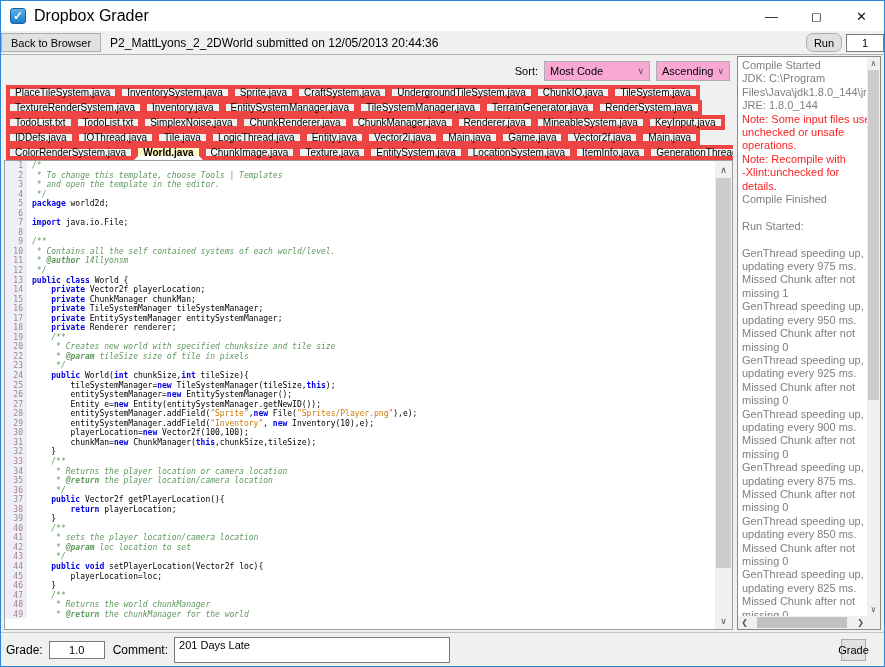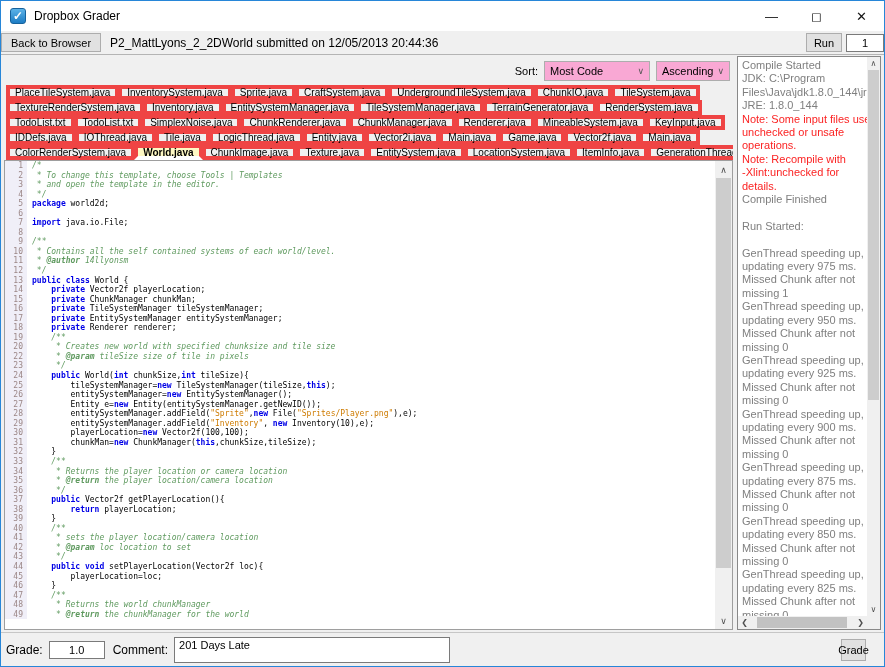--- a/index.html
+++ b/index.html
@@ -7,34 +7,34 @@
   body { font-family:"Liberation Sans", sans-serif; }
   .window { position:relative; width:885px; height:667px; background:#f0f0f0;
             border:1px solid #2786d8; overflow:hidden; }
 
   
   .titlebar { height:30px; background:#ffffff; display:flex; align-items:center; }
   .app-icon { width:16px; height:16px; margin-left:9px; border-radius:3px;
               background:linear-gradient(#5cb3e8,#1d7cc4); color:#fff; font-size:12px;
               font-weight:bold; display:flex; align-items:center; justify-content:center;
               border:1px solid #16629c; }
-  .app-title { margin-left:8px; font-size:12px; color:#000; }
+  .app-title { margin-left:8px; font-size:16px; color:#000; }
   .win-controls { margin-left:auto; display:flex; height:30px; }
   .win-btn { width:45px; height:30px; display:flex; align-items:center; justify-content:center;
              font-size:13px; color:#111; cursor:default; }
 
   
   .toolbar { height:23px; display:flex; align-items:center; padding:0 0; background:#f0f0f0; }
   .btn { background:#e1e1e1; border:1px solid #adadad; font-size:11px; color:#000;
          font-family:"Liberation Sans",sans-serif; display:flex; align-items:center;
          justify-content:center; cursor:default; }
   .btn-back { height:19px; padding:0 9px; }
   .submission { margin-left:9px; font-size:12px; color:#000; white-space:nowrap; }
   .toolbar .spacer { flex:1; }
-  .btn-run { width:36px; height:19px; margin-right:4px; }
+  .btn-run { width:36px; height:19px; margin-right:4px;border-radius:7px; }
   .run-count { width:38px; height:18px; border:1px solid #7a7a7a; background:#fff;
                text-align:center; font-size:11px; font-family:"Liberation Sans",sans-serif; }
 
   
   .content { position:absolute; top:53px; bottom:35px; left:0; right:0;
              border-top:1px solid #b4b4b4; display:flex; padding:1px 3px 1px 3px; }
   .left-panel { width:729px; display:flex; flex-direction:column; background:#f0f0f0; }
 
   .sort-bar { height:29px; display:flex; align-items:center; justify-content:flex-end;
               padding-right:3px; gap:6px; }

